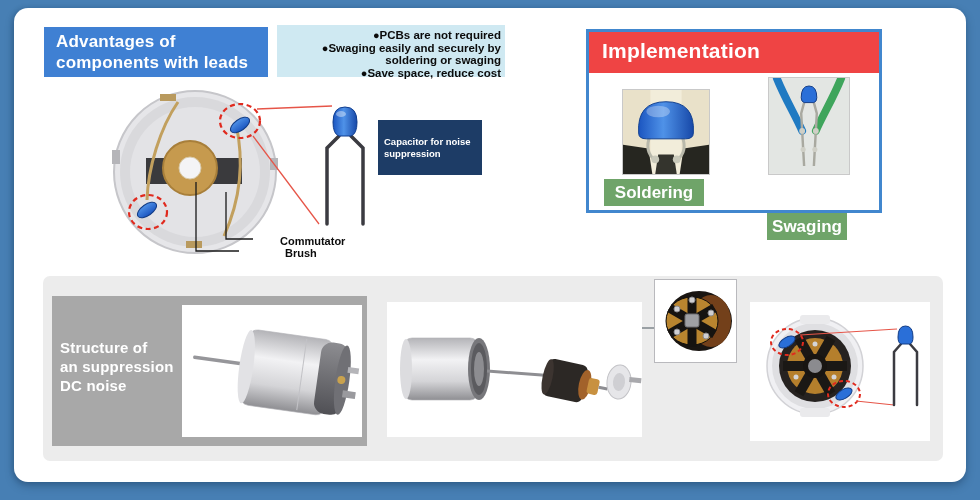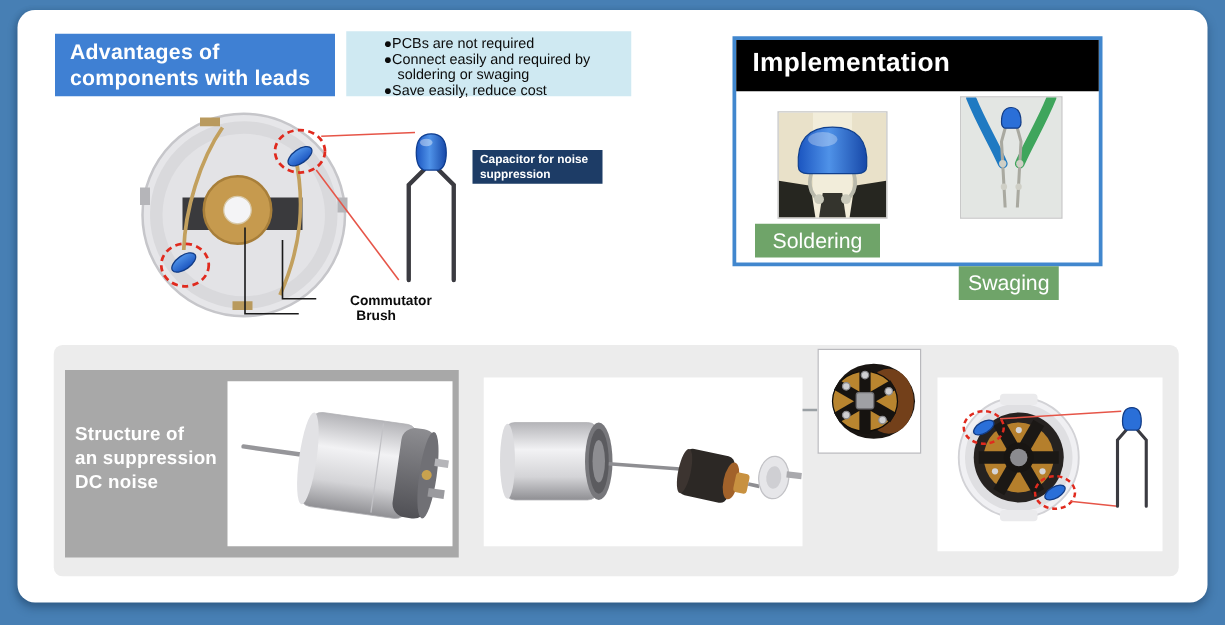--- a/index.html
+++ b/index.html
@@ -17,52 +17,52 @@
   }
   
   .adv-header {
     position:absolute; left:30px; top:19px; width:224px; height:50px;
     background:#3f80d3; color:#fff; font-weight:bold; font-size:17px;
     line-height:21px; padding:4px 0 0 12px; letter-spacing:.2px;
   }
   
   .bullet-box {
     position:absolute; left:263px; top:17px; width:228px; height:52px;
-    background:#cfe9f2; color:#0b0b0b; font-size:11.5px; font-weight:normal;
-    line-height:12.5px; padding:4px 4px 0 30px;
+    background:#cfe9f2; color:#0b0b0b; font-size:11.5px; font-weight:bold;
+    line-height:12.5px; padding:4px 4px 0 30px;text-align:right;
   }
   .bullet-box li { list-style:none; text-indent:-11px; padding-left:11px; }
   .bullet-box .dot { font-size:11px; }
   
   .main-diagram { position:absolute; left:76px; top:80px; width:420px; height:185px; }
   .cap-label {
     position:absolute; left:364px; top:112px; width:104px;
     background:#1d3c66; color:#fff; font-size:9.5px; font-weight:bold;
-    line-height:11.5px; padding:2px 6px;
+    line-height:11.5px; padding:16px 6px;
   }
   .callout-text {
     position:absolute; color:#0b0b0b; font-size:11px; font-weight:bold; white-space:nowrap;
   }
   .commutator-label { left:242px; top:227px;margin-left:24px; }
   .brush-label { left:227px; top:239px;margin-left:44px; }
   
   .impl {
     position:absolute; left:572px; top:21px; width:296px; height:184px;
     border:3px solid #4187ce; background:#fff;
   }
   .impl-header {
-    background:#000000; color:#fff; height:41px;
+    background:#ef4444; color:#fff; height:41px;
     font-size:21px; font-weight:bold; padding:7px 0 0 13px; letter-spacing:.2px;
   }
   .impl-photo { position:absolute; border:1px solid #c9c9c9; background:#eee; }
   .photo-soldering { left:33px; top:57px; width:88px; height:86px; }
   .photo-swaging  { left:179px; top:45px; width:82px; height:98px; }
   .method-label {
     position:absolute; background:#6fa469; color:#fff; text-align:center;
-    font-size:17px; font-weight:normal; height:27px; line-height:27px;
+    font-size:17px; font-weight:bold; height:27px; line-height:27px;
   }
   .label-soldering { left:15px; top:147px; width:100px; }
   .label-swaging  { left:178px; top:161px; width:80px;margin-top:20px; }
   
   .bottom-panel {
     position:absolute; left:29px; top:268px; width:900px; height:185px;
     background:#ececec; border-radius:7px;
   }
   .structure-box {
     position:absolute; left:9px; top:20px; width:315px; height:150px;
@@ -84,22 +84,22 @@
 
 <div class="card">
 
   <div class="adv-header">
     <div>Advantages of</div>
     <div>components with leads</div>
   </div>
 
   <ul class="bullet-box">
     <li><span class="dot">●</span><span>PCBs are not required</span></li>
-    <li><span class="dot">●</span><span>Connect easily and required by soldering or swaging</span></li>
-    <li><span class="dot">●</span><span>Save easily, reduce cost</span></li>
+    <li><span class="dot">●</span><span>Swaging easily and securely by soldering or swaging</span></li>
+    <li><span class="dot">●</span><span>Save space, reduce cost</span></li>
   </ul>
 
   <svg class="main-diagram" viewBox="0 0 420 185">
     <defs>
       <linearGradient id="capg" x1="0" y1="0" x2="0" y2="1">
         <stop offset="0" stop-color="#4f92e8"></stop>
           <stop offset="1" stop-color="#1b55c0"></stop>
       </linearGradient>
       <linearGradient id="capg2" x1="0" y1="0" x2="1" y2="0">
         <stop offset="0" stop-color="#1b55c0"></stop>

